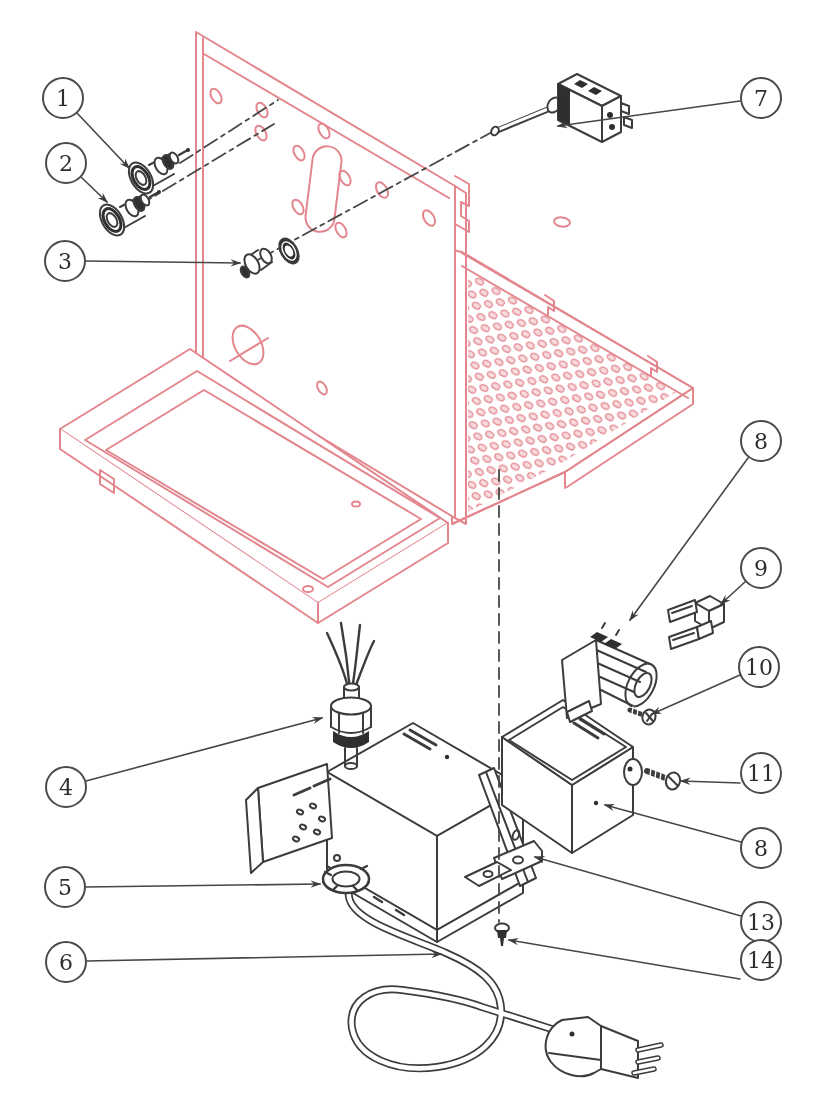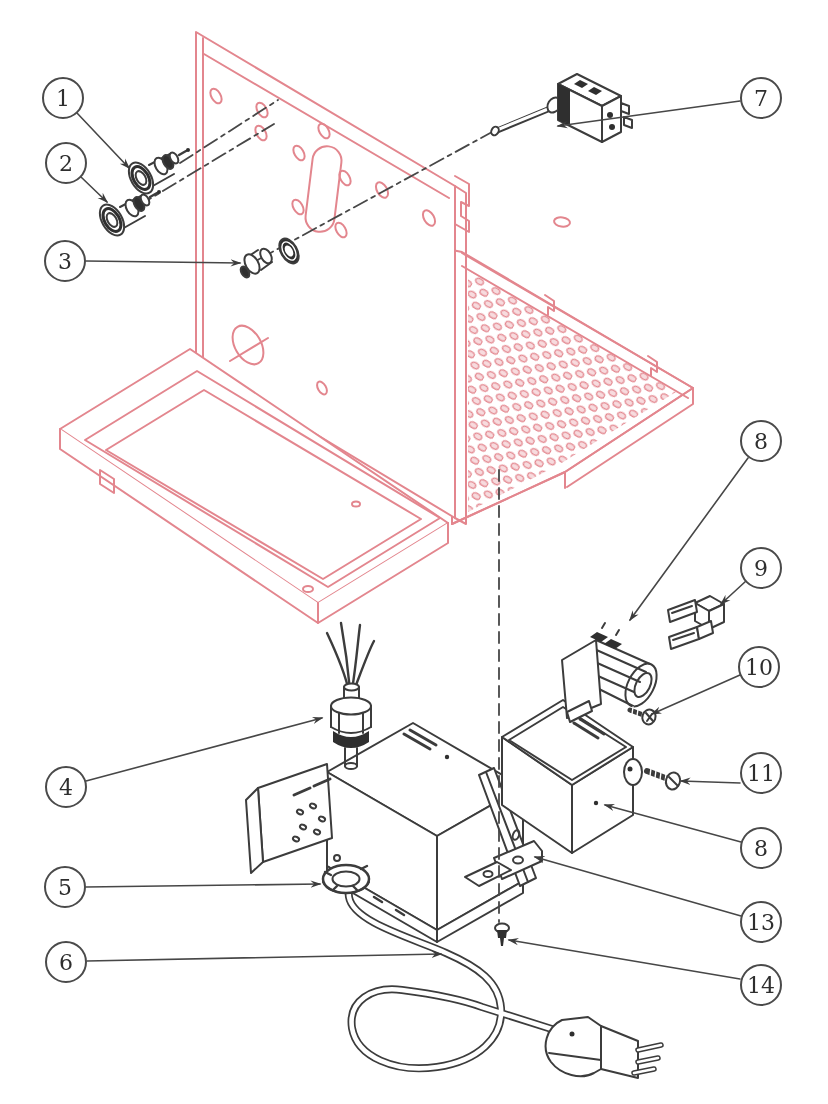--- a/index.html
+++ b/index.html
@@ -295,14 +295,14 @@
 <div class="balloon" style="left:45px;top:766px">4</div>
 <div class="balloon" style="left:44px;top:866px">5</div>
 <div class="balloon" style="left:45px;top:941px">6</div>
 <div class="balloon" style="left:740px;top:77px">7</div>
 <div class="balloon" style="left:740px;top:420px">8</div>
 <div class="balloon" style="left:740px;top:547px">9</div>
 <div class="balloon" style="left:738px;top:646px">10</div>
 <div class="balloon" style="left:740px;top:752px">11</div>
 <div class="balloon" style="left:740px;top:827px">8</div>
 <div class="balloon" style="left:740px;top:901px">13</div>
-<div class="balloon" style="left:740px;top:964px">14</div>
+<div class="balloon" style="left:740px;top:939px">14</div>
 </div>
 
 </body></html>

